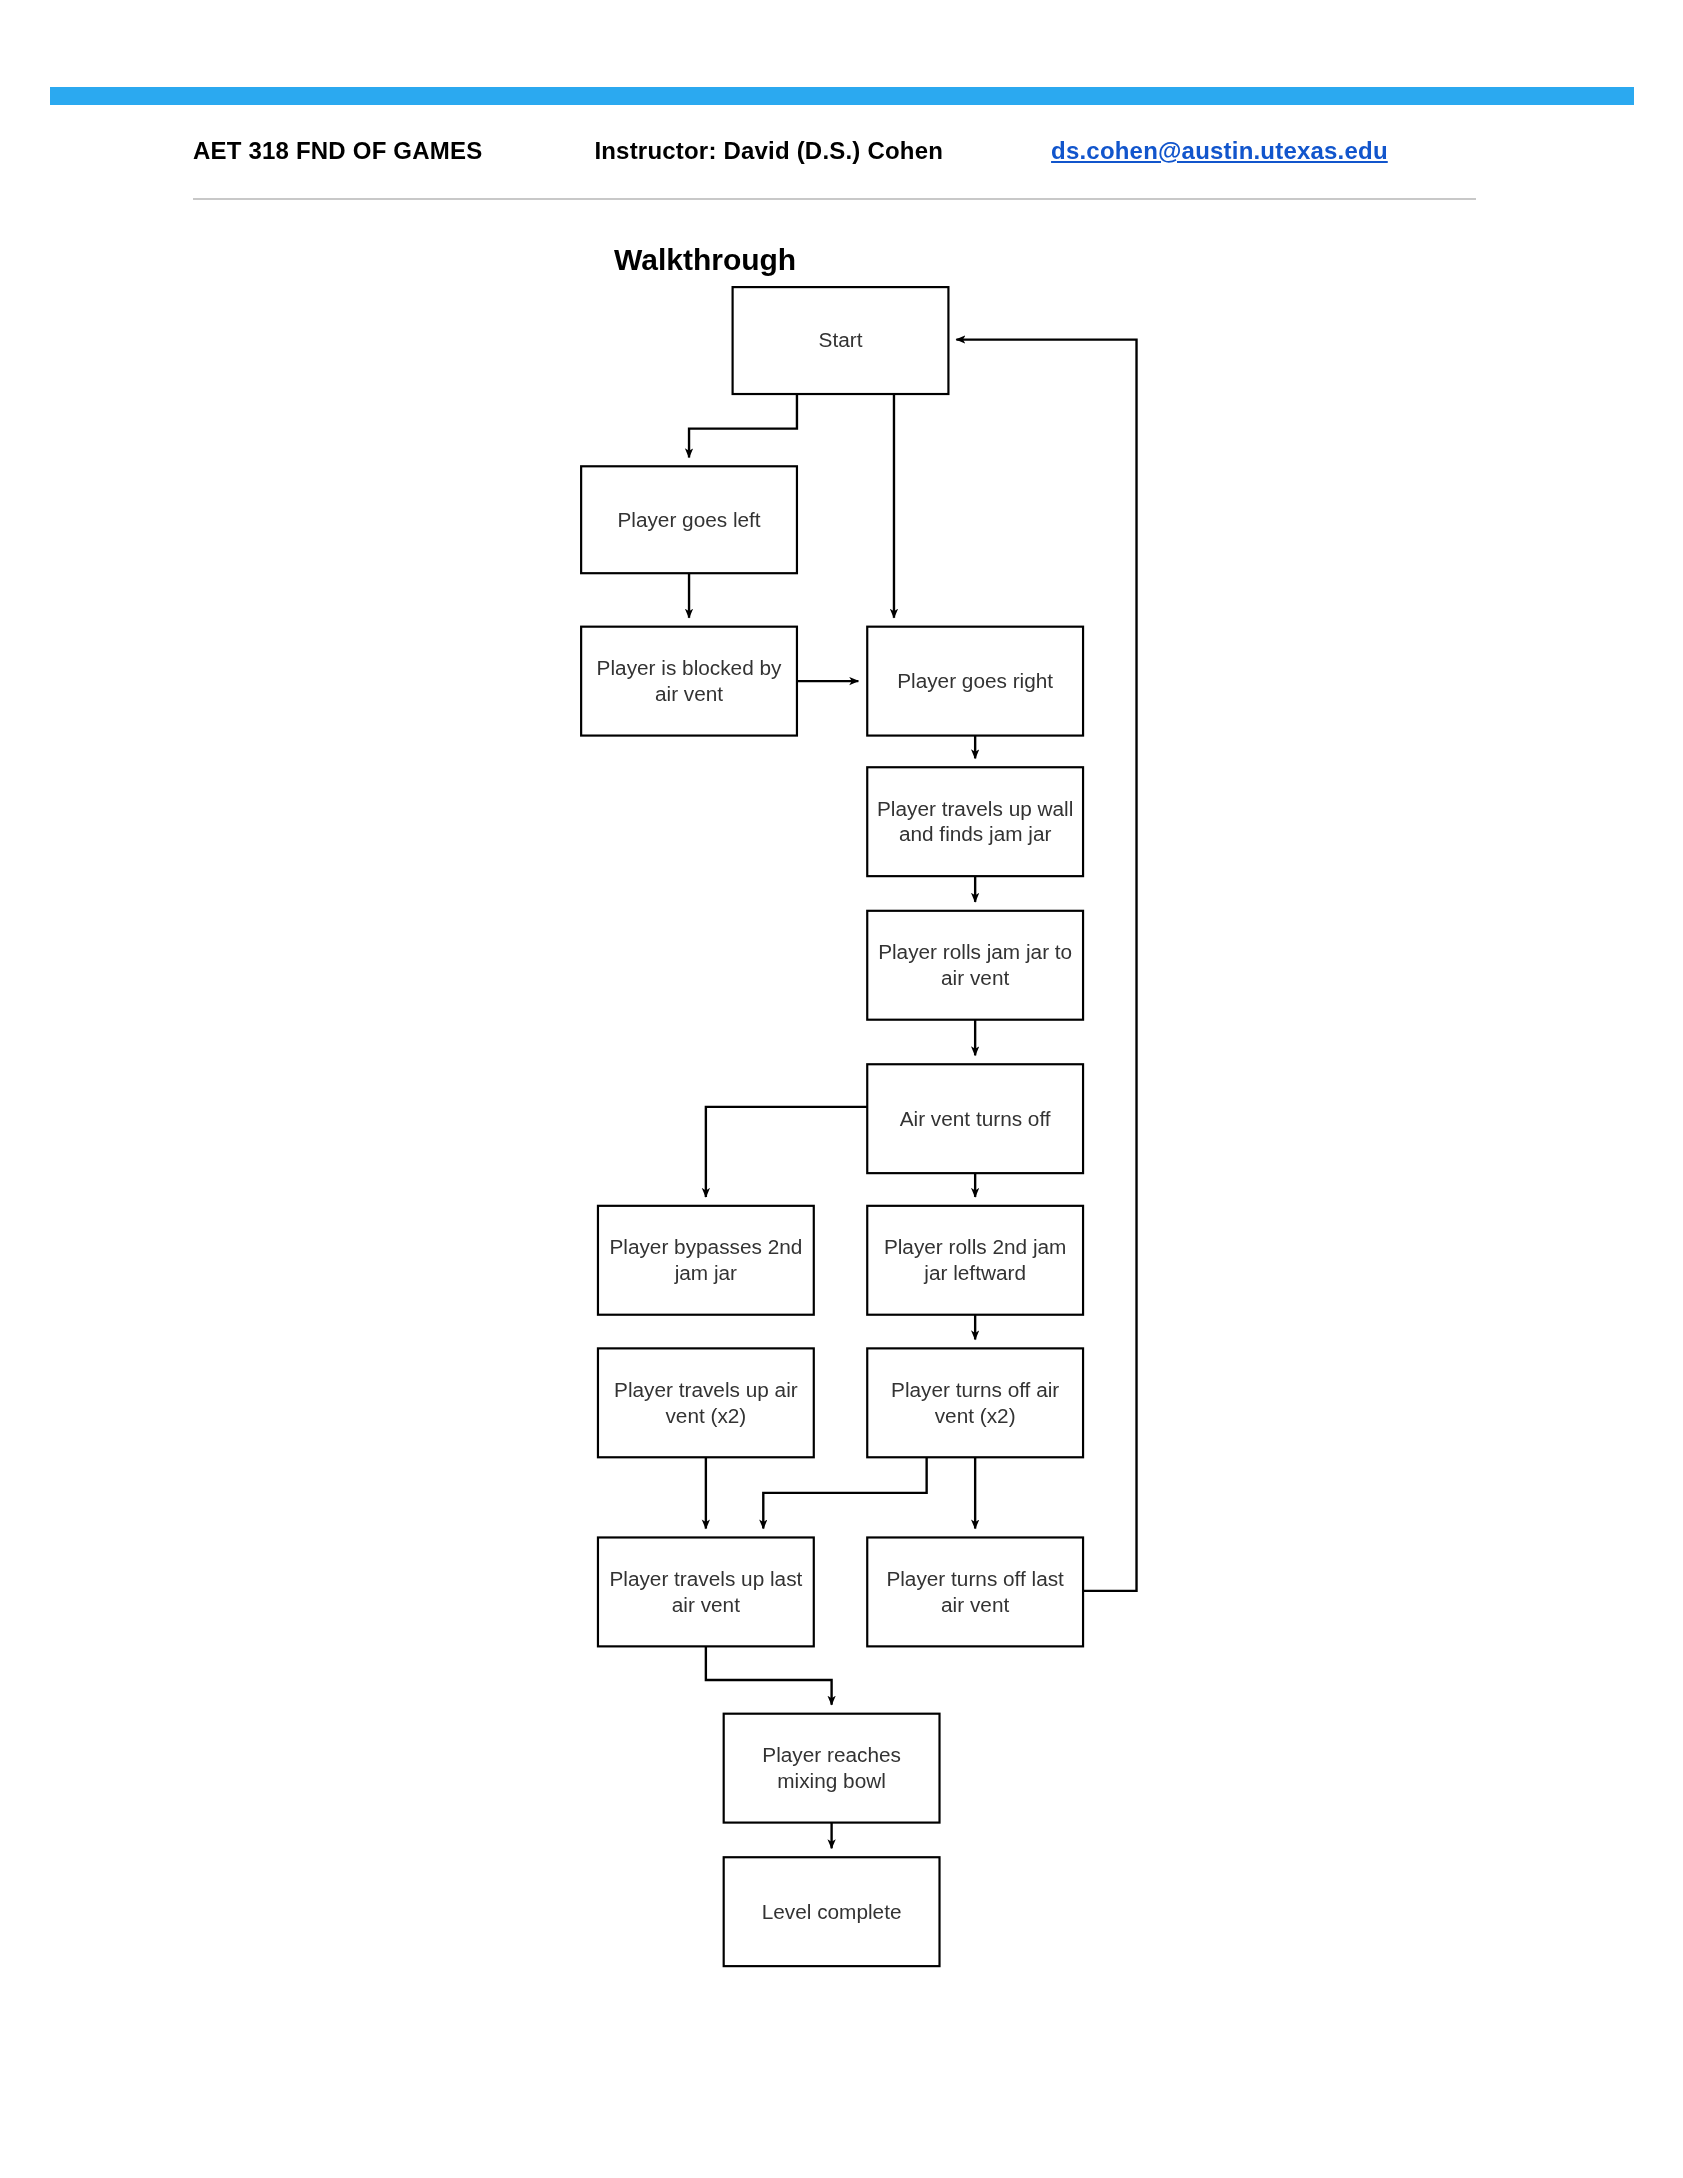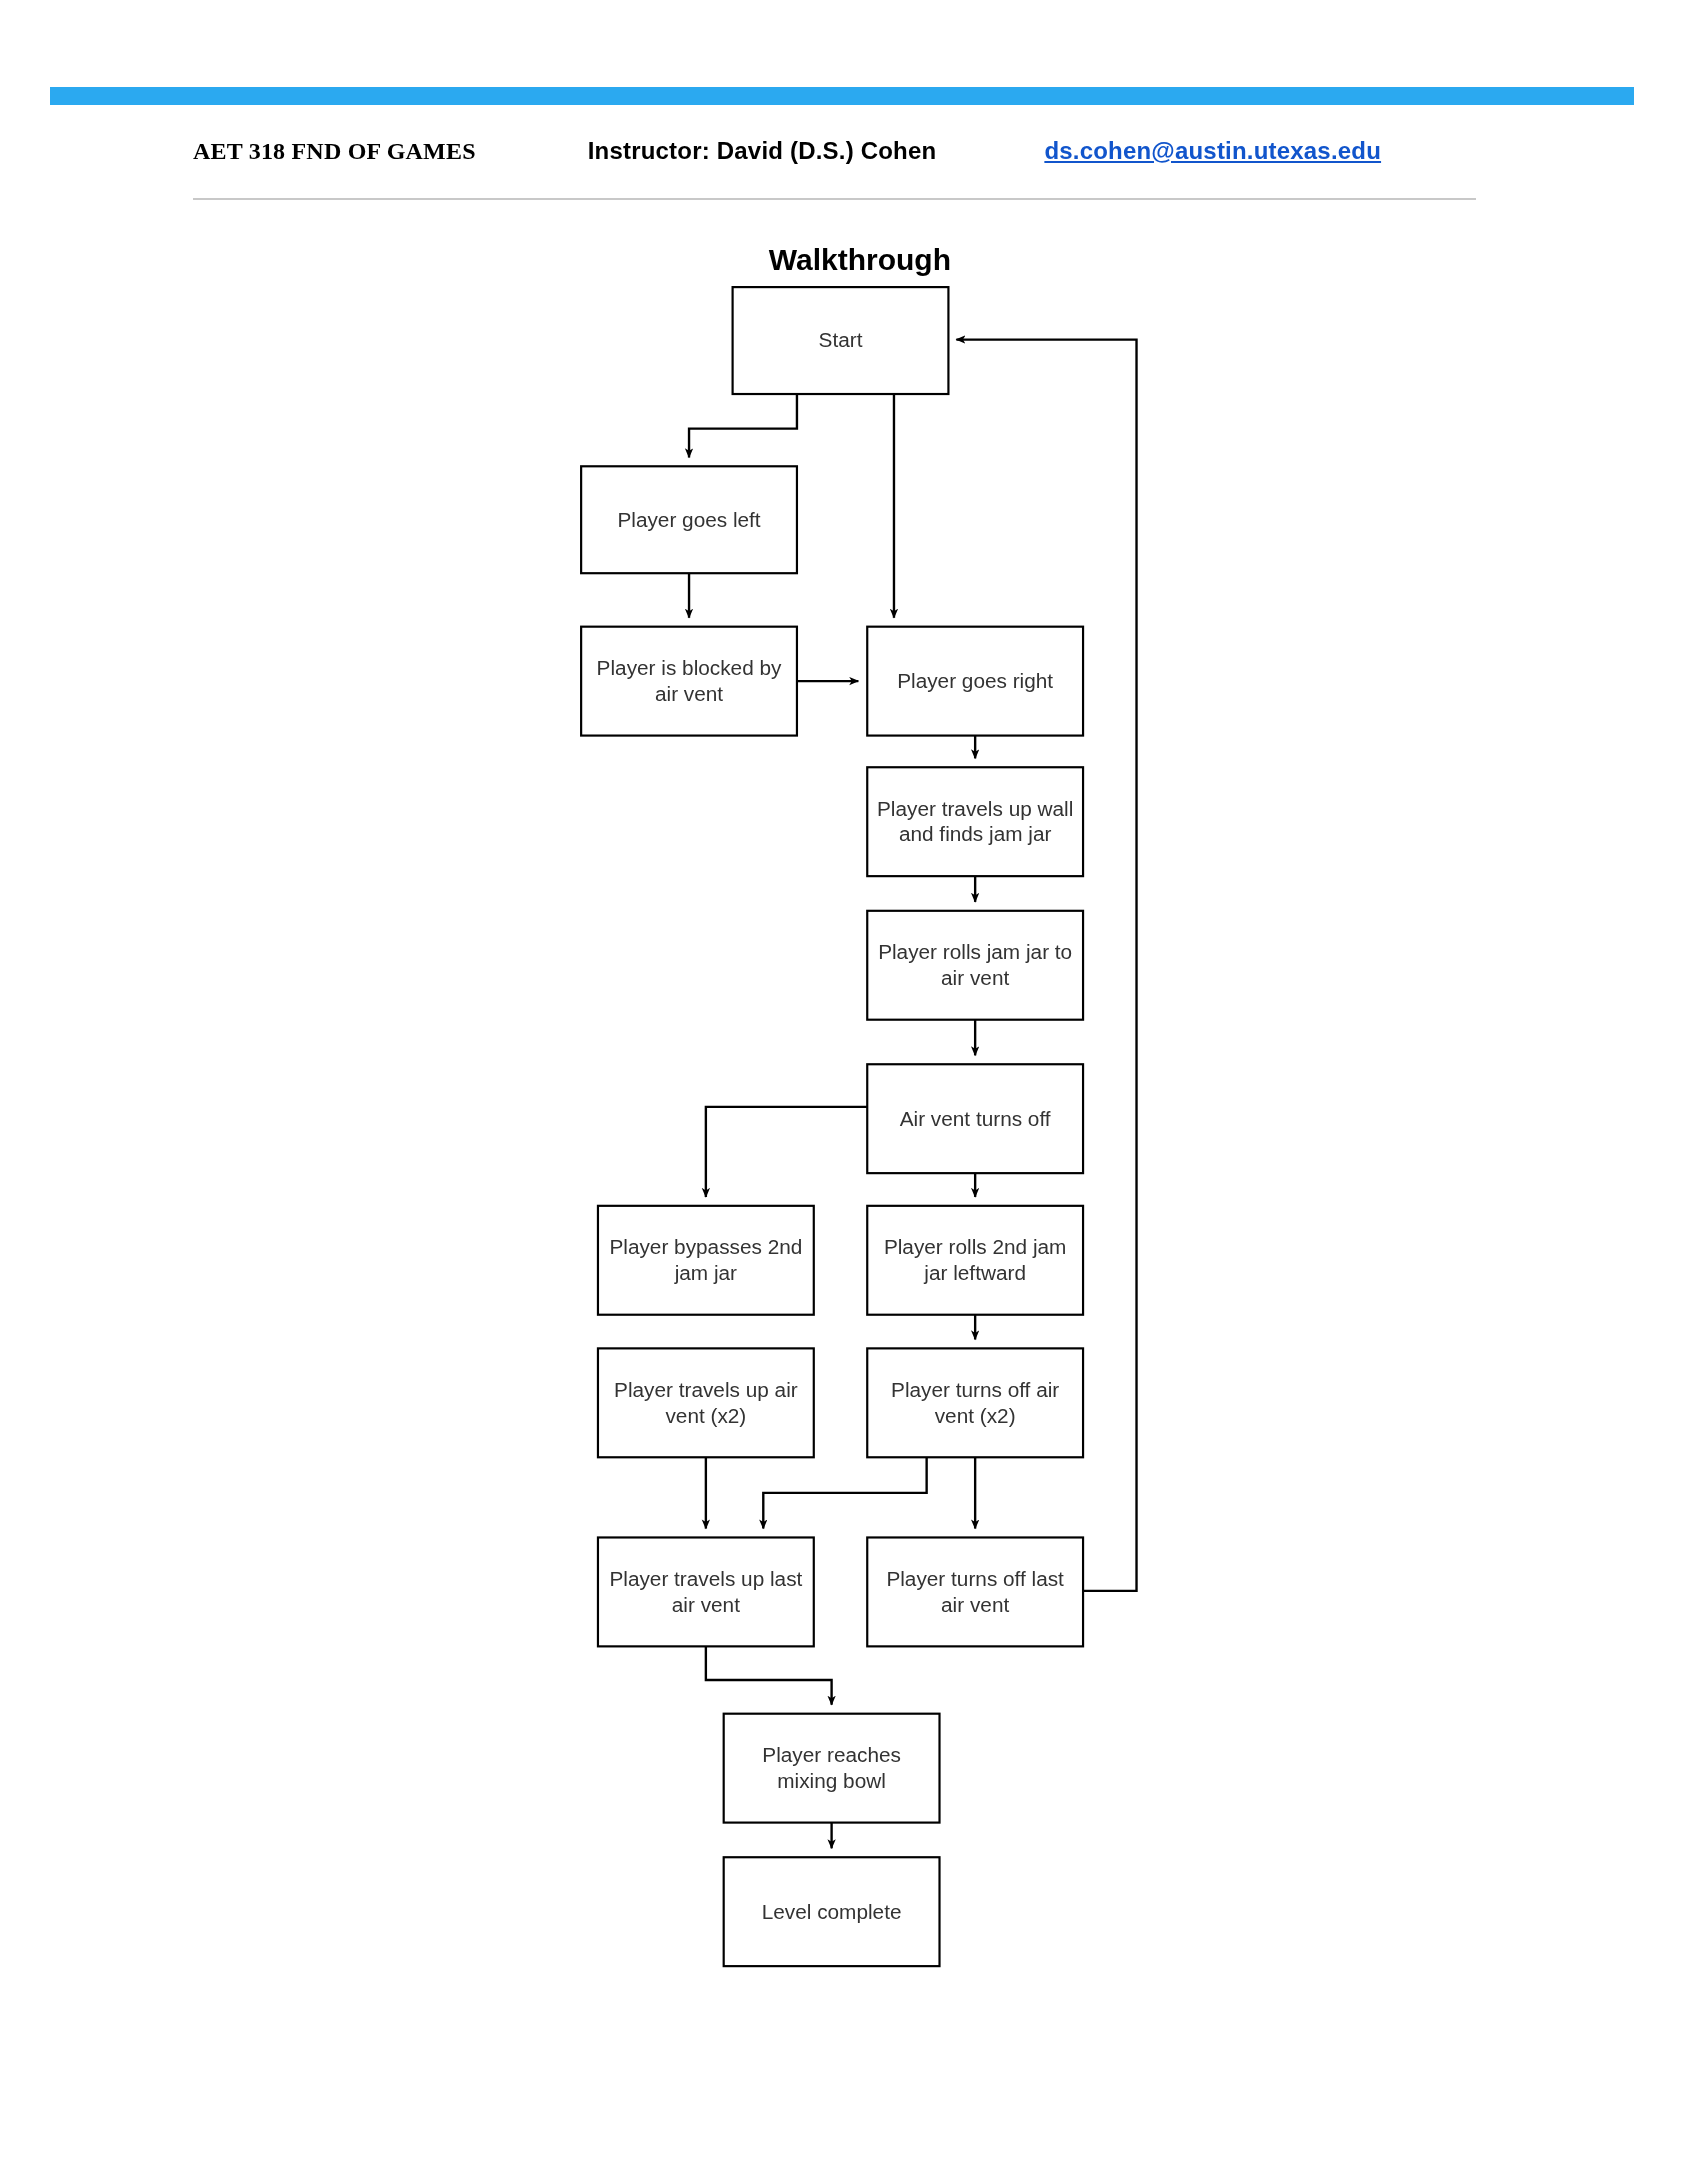--- a/index.html
+++ b/index.html
@@ -37,21 +37,20 @@
     height: 44px;
     display: flex;
     align-items: center;
     white-space: nowrap;
   }
   .hdr-course {
     font-size: 24px;
     font-weight: bold;
     color: #000000;
     letter-spacing: 0.2px;
-    font-family: Liberation Serif, serif;
   }
   .hdr-instructor {
     font-size: 24px;
     font-weight: bold;
     color: #000000;
     margin-left: 112px;
     letter-spacing: 0.2px;
   }
   .hdr-email {
     font-size: 24px;
@@ -68,21 +67,21 @@
     top: 198px;
     width: 1283px;
     height: 2px;
     background: #c8c8c8;
   }
   .flow-title {
     position: absolute;
     left: 614px;
     top: 243px;
     width: 337px;
-    text-align: right;
+    text-align: left;
     font-size: 30px;
     font-weight: bold;
     color: #000000;
   }
   svg.flow {
     position: absolute;
     left: 0;
     top: 0;
     width: 1683px;
     height: 2178px;

